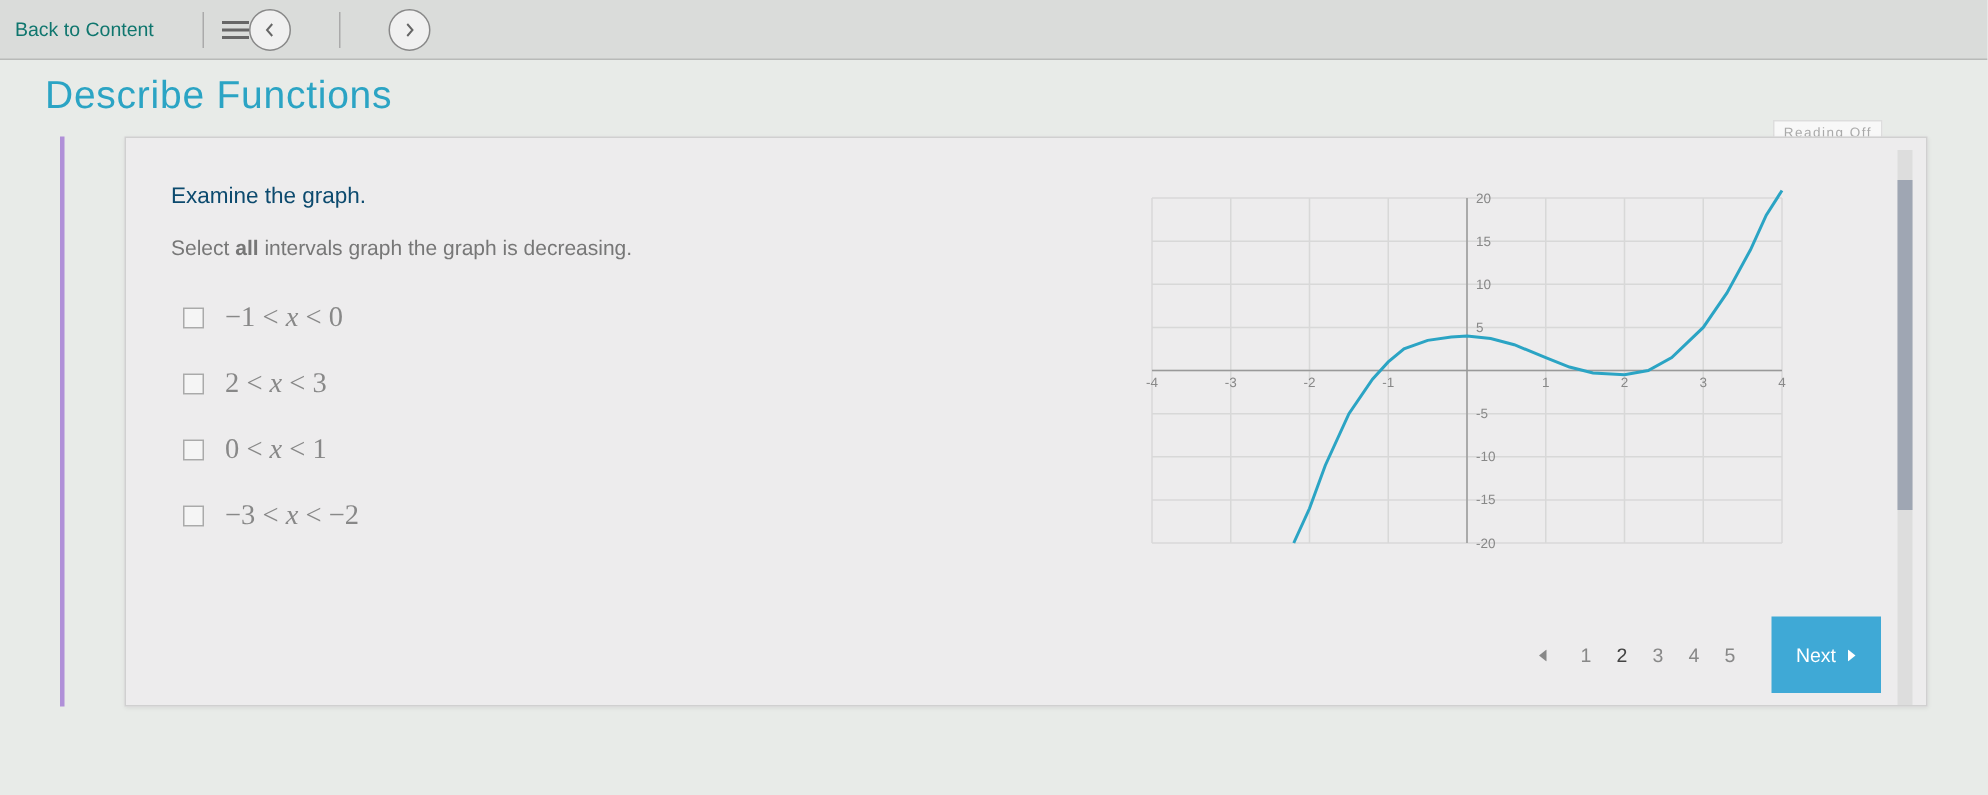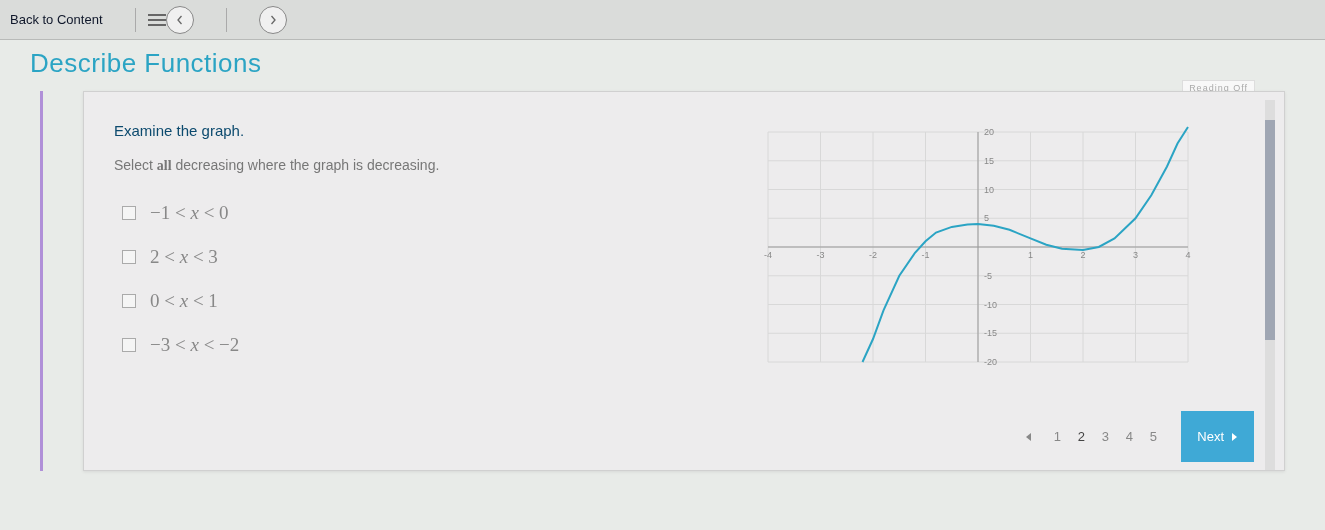--- a/index.html
+++ b/index.html
@@ -13,21 +13,21 @@
     }
     .top-bar {
       display: flex;
       align-items: center;
       height: 40px;
       background: #dadcda;
       border-bottom: 1px solid #b8bab8;
       padding: 0 10px;
     }
     .back-link {
-      color: #0f172a;
+      color: #0f766e;
       font-size: 13px;
       margin-right: 20px;
     }
     .divider-v { width: 1px; height: 24px; background: #aaa; margin: 0 12px; }
     .hamburger {
       display: flex;
       flex-direction: column;
       gap: 3px;
       cursor: pointer;
     }
@@ -75,21 +75,21 @@
       box-shadow: 0 1px 3px rgba(0,0,0,0.08);
       padding: 30px 30px 10px;
       display: flex;
       gap: 20px;
       height: 380px;
       position: relative;
     }
     .question-col { flex: 0 0 48%; }
     .q-line1 { color: #0c4a6e; font-size: 15px; margin-bottom: 18px; }
     .q-line2 { color: #777; font-size: 14px; margin-bottom: 28px; }
-    .bold { font-weight: bold; font-family: Liberation Serif, serif; }
+    .bold { font-weight: bold; }
     .options { display: flex; flex-direction: column; gap: 22px; margin-left: 8px; }
     .option { display: flex; align-items: center; gap: 14px; }
     .chk {
       width: 14px; height: 14px; border: 1px solid #aaa; background: #f5f5f5;
       cursor: pointer; flex-shrink: 0;
     }
     .opt-label {
       font-family: "Times New Roman", serif;
       font-size: 19px; color: #888; font-style: italic;
     }
@@ -172,21 +172,21 @@
 
 <div class="reading-toggle">Reading Off</div>
 
 <div class="content-wrapper">
   <div class="purple-bar"></div>
   <div class="content-panel">
 
     <div class="question-col">
       <div class="q-line1">Examine the graph.</div>
       <div class="q-line2">
-        <span>Select </span><span class="bold">all</span><span> decreasing where the graph is decreasing.</span>
+        <span>Select </span><span class="bold">all</span><span> intervals graph the graph is decreasing.</span>
       </div>
       <div class="options">
         <div class="option">
           <div class="chk"></div>
           <span class="opt-label"><span class="n">−1 &lt; </span>x<span class="n"> &lt; 0</span></span>
         </div>
         <div class="option">
           <div class="chk"></div>
           <span class="opt-label"><span class="n">2 &lt; </span>x<span class="n"> &lt; 3</span></span>
         </div>

